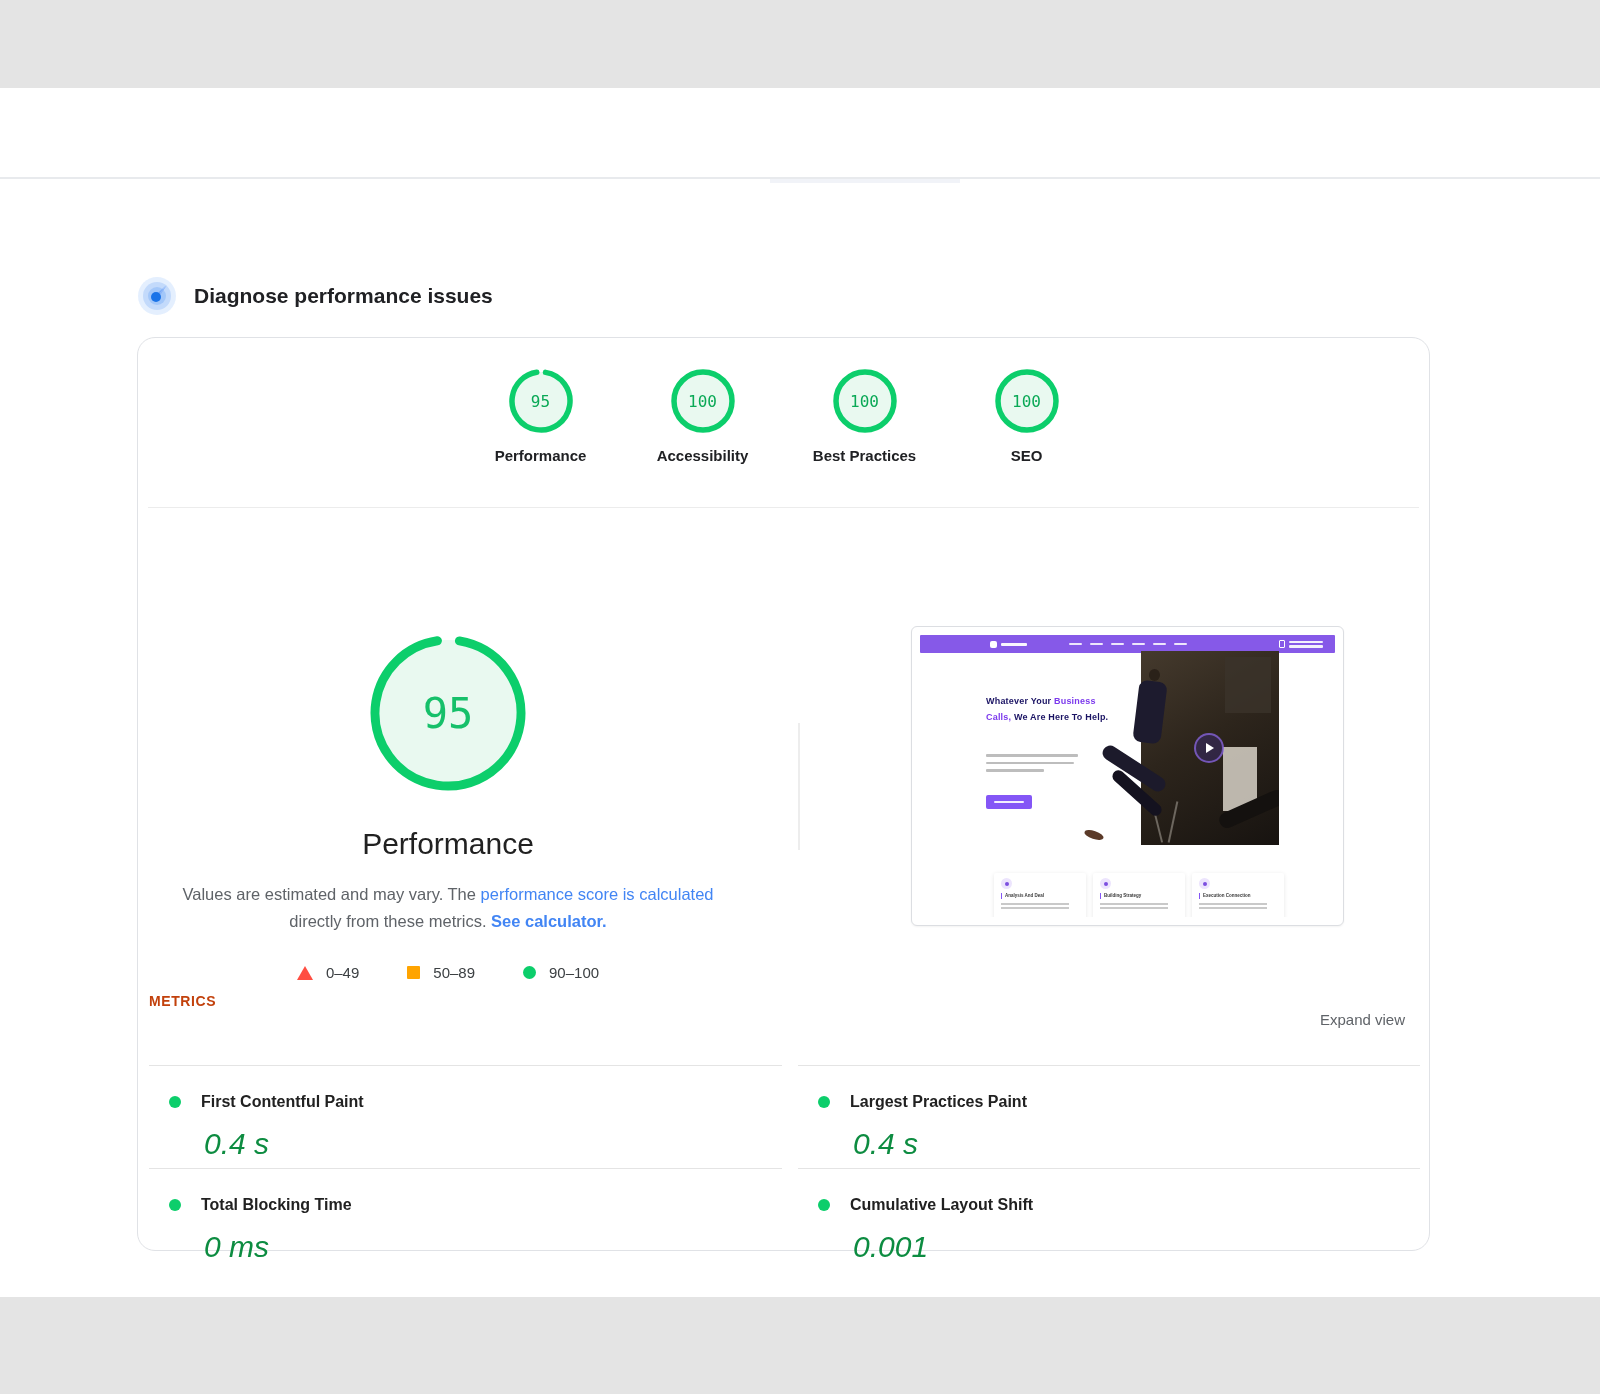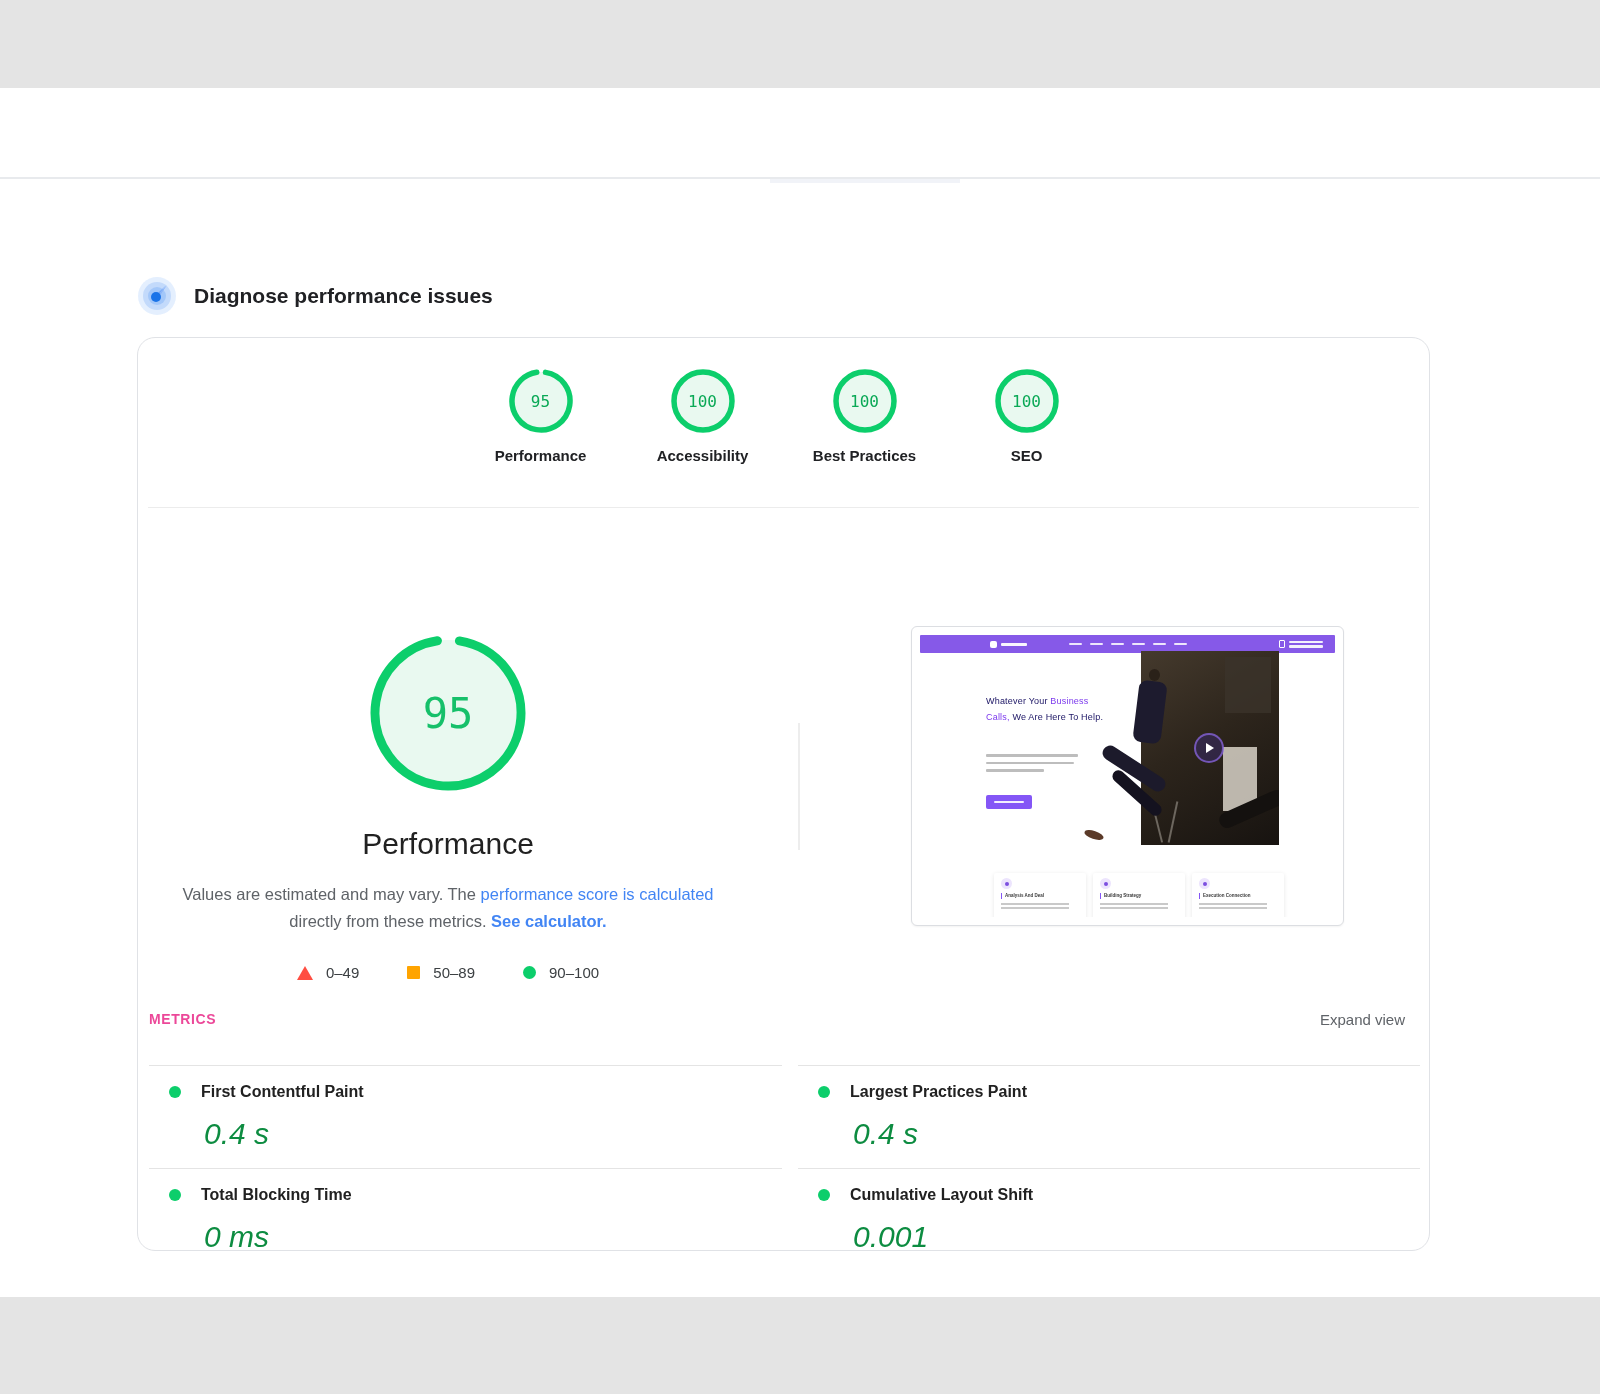--- a/index.html
+++ b/index.html
@@ -85,21 +85,21 @@
               border-radius:50%; transform:rotate(18deg); }
   .stool { position:absolute; left:236px; top:166px; width:2px; height:42px; background:#6d675f; transform:rotate(-14deg); }
   .stool2 { position:absolute; left:252px; top:166px; width:2px; height:42px; background:#6d675f; transform:rotate(12deg); }
 
   .play { position:absolute; left:274px; top:98px; width:30px; height:30px; border-radius:50%;
           background:rgba(60,45,120,.45); border:2px solid rgba(150,110,245,.65);
           display:flex; align-items:center; justify-content:center; cursor:pointer; }
   .play-tri { width:0; height:0; border-top:5px solid transparent; border-bottom:5px solid transparent;
               border-left:8px solid #fff; margin-left:2px; }
 
-  .headline { position:absolute; left:66px; top:58px; font-size:9px; font-weight:400; line-height:16px;
+  .headline { position:absolute; left:66px; top:58px; font-size:9px; font-weight:700; line-height:16px;
               color:#1b1464; letter-spacing:.2px; }
   .headline .accent { color:#7c3aed; }
   .hero-lines { position:absolute; left:66px; top:119px; }
   .hero-lines i { display:block; height:2.5px; background:#bdbdbd; border-radius:1px; margin-bottom:5px; }
   .hero-lines i:nth-child(1){ width:92px; } .hero-lines i:nth-child(2){ width:88px; } .hero-lines i:nth-child(3){ width:58px; }
   .hero-btn { position:absolute; left:66px; top:160px; width:46px; height:14px; background:#8456f6;
               border-radius:2px; display:flex; align-items:center; justify-content:center; cursor:pointer; }
   .hero-btn i { width:30px; height:2.5px; background:rgba(255,255,255,.9); border-radius:1px; }
 
   .cards-row { position:absolute; left:74px; top:238px; display:flex; gap:7px; }
@@ -107,25 +107,25 @@
                padding:5px 7px; }
   .mini-ico { width:11px; height:11px; border-radius:50%; background:#ece4fd; display:flex; align-items:center;
               justify-content:center; margin-bottom:4px; }
   .mini-ico i { width:4px; height:4px; border-radius:50%; background:#7c4fe0; }
   .mini-title { border-left:1.5px solid #8456f6; padding-left:3px; font-size:4.5px; font-weight:700;
                 color:#3a3a3a; line-height:6px; white-space:nowrap; }
   .mini-lines { margin-top:4px; }
   .mini-lines i { display:block; width:68px; height:1.5px; background:#c9c9c9; margin-bottom:2.5px; }
 
   
-  .metrics-head { position:absolute; left:11px; top:673px; font-size:14px; font-weight:700;
-                  letter-spacing:.6px; color:#ec4899; }
+  .metrics-head { position:absolute; left:11px; top:655px; font-size:14px; font-weight:700;
+                  letter-spacing:.6px; color:#c2410c; }
   .expand-view { position:absolute; right:24px; top:673px; font-size:15px; color:#5f6368; cursor:pointer;margin-left:44px; }
 
-  .metric { position:absolute; border-top:1px solid #e4e4e4; padding-top:17px; }
+  .metric { position:absolute; border-top:1px solid #e4e4e4; padding-top:27px; }
   .metric.m1 { left:11px;  top:727px; width:633px; }
   .metric.m2 { left:660px; top:727px; width:622px; }
   .metric.m3 { left:11px;  top:830px; width:633px; }
   .metric.m4 { left:660px; top:830px; width:622px; }
   .metric-head { display:flex; align-items:center; gap:20px; padding-left:20px; }
   .metric-dot { width:12px; height:12px; border-radius:50%; background:#0cce6b; flex:none; }
   .metric-name { font-size:16px; font-weight:600; color:#212121; }
   .metric-value { margin-left:55px; margin-top:16px; font-size:30px; color:#0d8c41;font-style:italic; }
 </style>
 </head>

